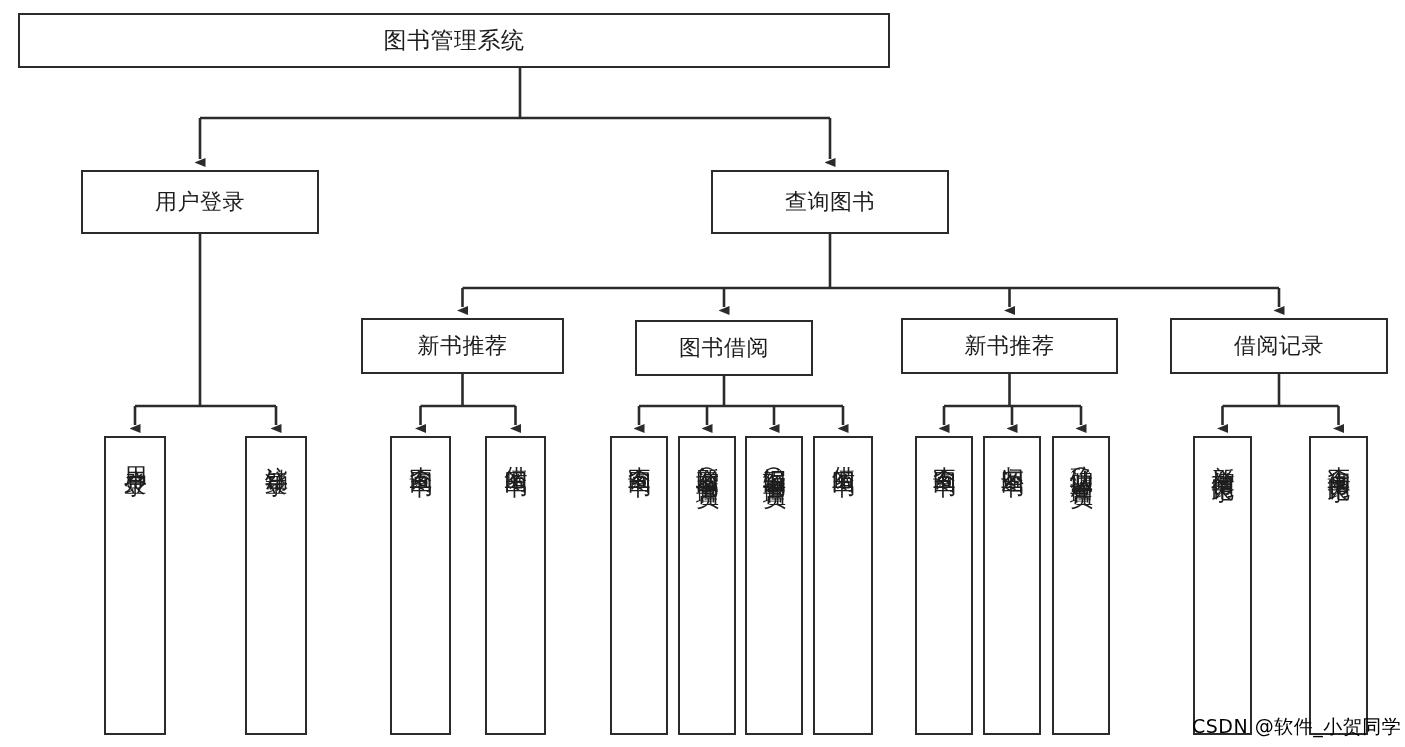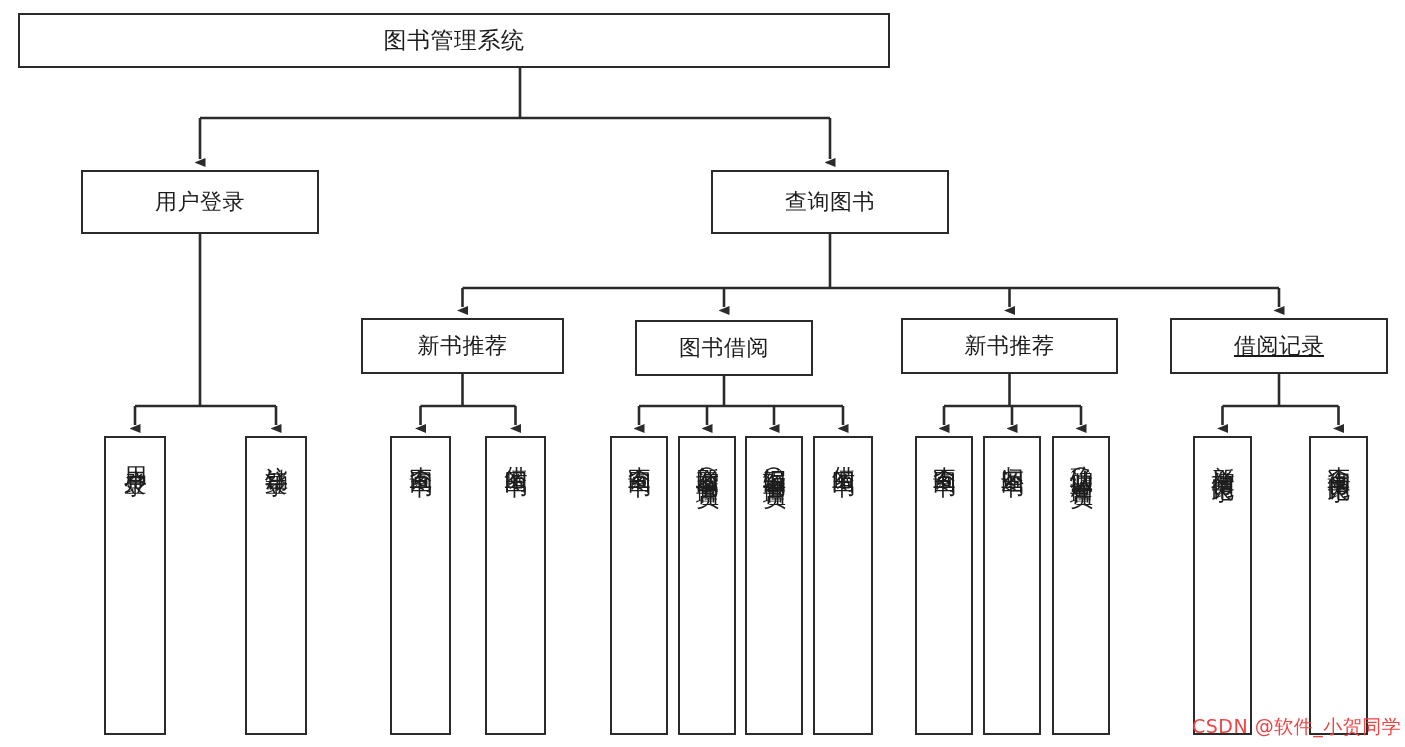--- a/index.html
+++ b/index.html
@@ -54,21 +54,21 @@
     writing-mode:vertical-rl;
     text-orientation:upright;
     font-size:23px;
     line-height:1.12;
     letter-spacing:3px;
     white-space:nowrap;
   }
   .watermark{
     position:absolute;
     z-index:5;
-    color:#ef4444;
+    color:#000000;
     font-size:19px;
     white-space:nowrap;
     letter-spacing:0.5px;
     font-family:"DejaVu Sans","Liberation Sans",sans-serif;
   }
 </style>
 </head>
 <body>
 
 <div id="canvas">
@@ -126,21 +126,21 @@
       </div>
       <div class="node h" style="left: 361px; top: 318px; width: 203px; height: 56px;">
         <span class="label">新书推荐</span>
       </div>
       <div class="node h" style="left: 635px; top: 320px; width: 178px; height: 56px;">
         <span class="label">图书借阅</span>
       </div>
       <div class="node h" style="left: 901px; top: 318px; width: 217px; height: 56px;">
         <span class="label">新书推荐</span>
       </div>
-      <div class="node h" style="left: 1170px; top: 318px; width: 218px; height: 56px; text-decoration: underline;">
+      <div class="node h" style="left: 1170px; top: 318px; width: 218px; height: 56px;">
         <span class="label">借阅记录</span>
       </div>
       <div class="node v" style="left: 104px; top: 436px; width: 62px; height: 299px;">
         <span class="label">用户登录</span>
       </div>
       <div class="node v" style="left: 245px; top: 436px; width: 62px; height: 299px;">
         <span class="label">注销登录</span>
       </div>
       <div class="node v" style="left: 390px; top: 436px; width: 61px; height: 299px;">
         <span class="label">查询图书</span>

